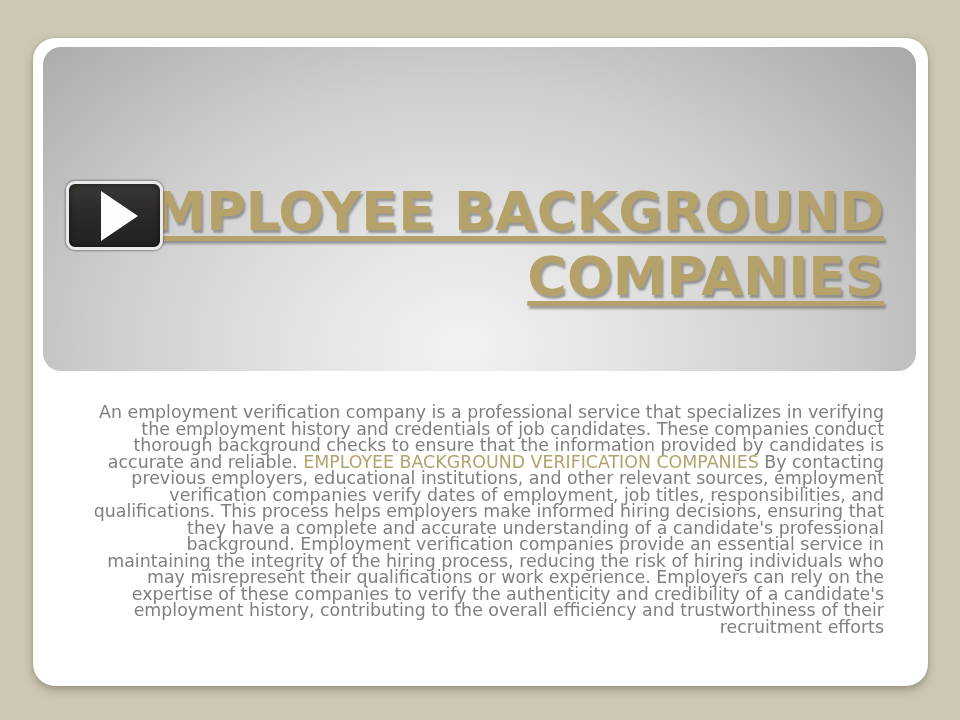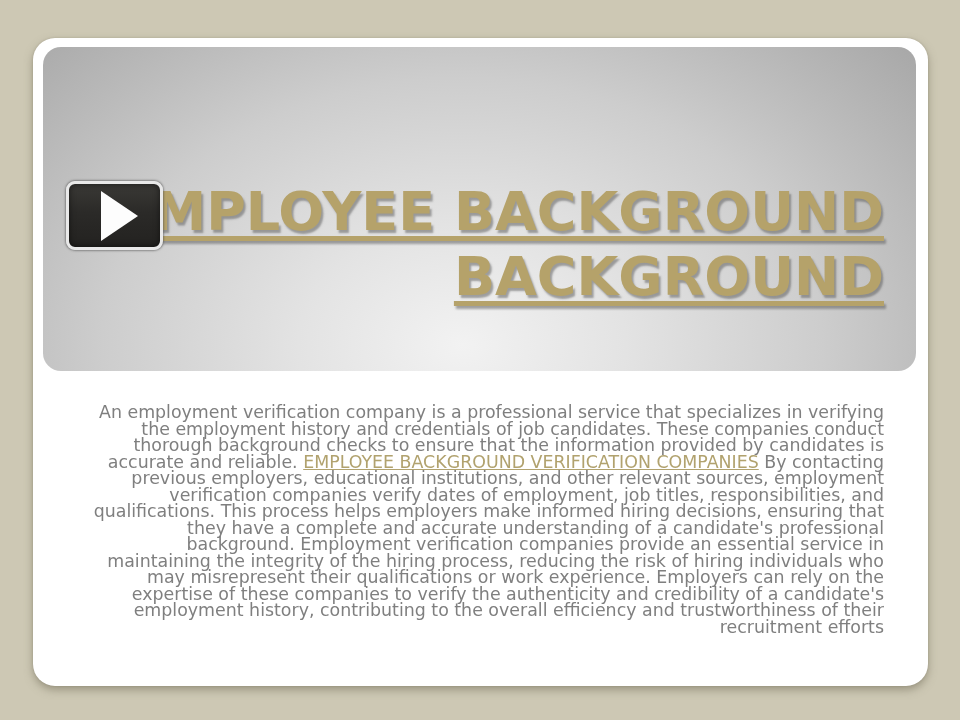--- a/index.html
+++ b/index.html
@@ -85,33 +85,32 @@
     top: 349px;
     right: 44px;
     width: 800px;
     text-align: right;
     font-size: 17.4px;
     line-height: 16.5px;
     color: var(--body-text);
   }
   .inline-link {
     color: var(--link);
-    text-decoration: underline;
     cursor: pointer;
   }
 </style>
 </head>
 <body>
 
 <div class="slide-card">
 
   <div class="slide-header">
     <div class="slide-title">
       <div class="t-line"><span>EMPLOYEE BACKGROUND</span></div>
-      <div class="t-line"><span>BACKGROUND</span></div>
+      <div class="t-line"><span>COMPANIES</span></div>
     </div>
   </div>
 
   <div class="play-button">
     <div class="play-icon"></div>
   </div>
 
   <p class="body-paragraph"><span>An employment verification company is a professional service that specializes in verifying the employment history and credentials of job candidates. These companies conduct thorough background checks to ensure that the information provided by candidates is accurate and reliable. </span><a class="inline-link">EMPLOYEE BACKGROUND VERIFICATION COMPANIES</a><span> By contacting previous employers, educational institutions, and other relevant sources, employment verification companies verify dates of employment, job titles, responsibilities, and qualifications. This process helps employers make informed hiring decisions, ensuring that they have a complete and accurate understanding of a candidate's professional background. Employment verification companies provide an essential service in maintaining the integrity of the hiring process, reducing the risk of hiring individuals who may misrepresent their qualifications or work experience. Employers can rely on the expertise of these companies to verify the authenticity and credibility of a candidate's employment history, contributing to the overall efficiency and trustworthiness of their recruitment efforts</span></p>
 
 </div>

